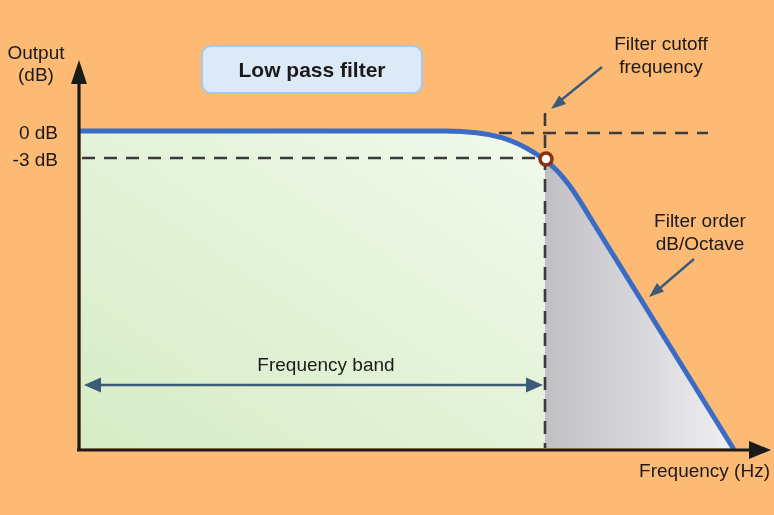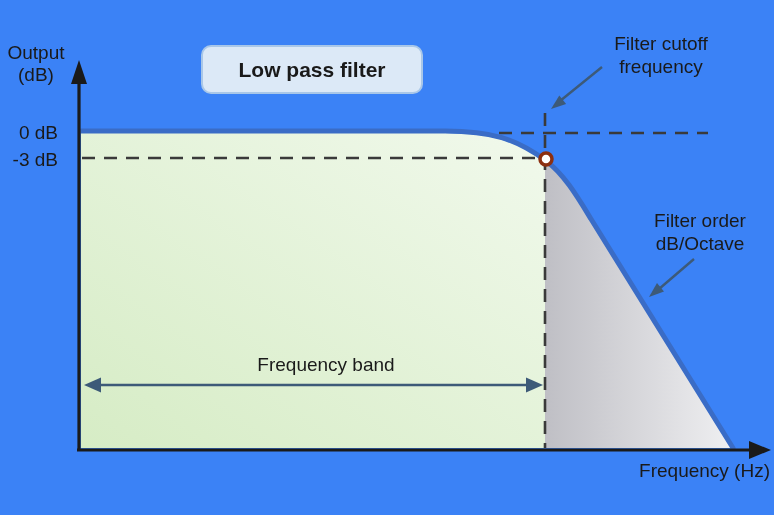--- a/index.html
+++ b/index.html
@@ -5,21 +5,21 @@
   html, body {
     margin: 0;
     padding: 0;
     background: #ffffff;
     font-family: "Liberation Sans", sans-serif;
   }
   .stage {
     position: relative;
     width: 774px;
     height: 515px;
-    background: #3b82f6;
+    background: #fdba74;
     overflow: hidden;
   }
   svg { display: block; }
   text {
     font-family: "Liberation Sans", sans-serif;
     fill: #1a1a1a;
   }
   .lbl      { font-size: 19px; }
   .titleTxt { font-size: 21px; font-weight: bold; }
 </style>

